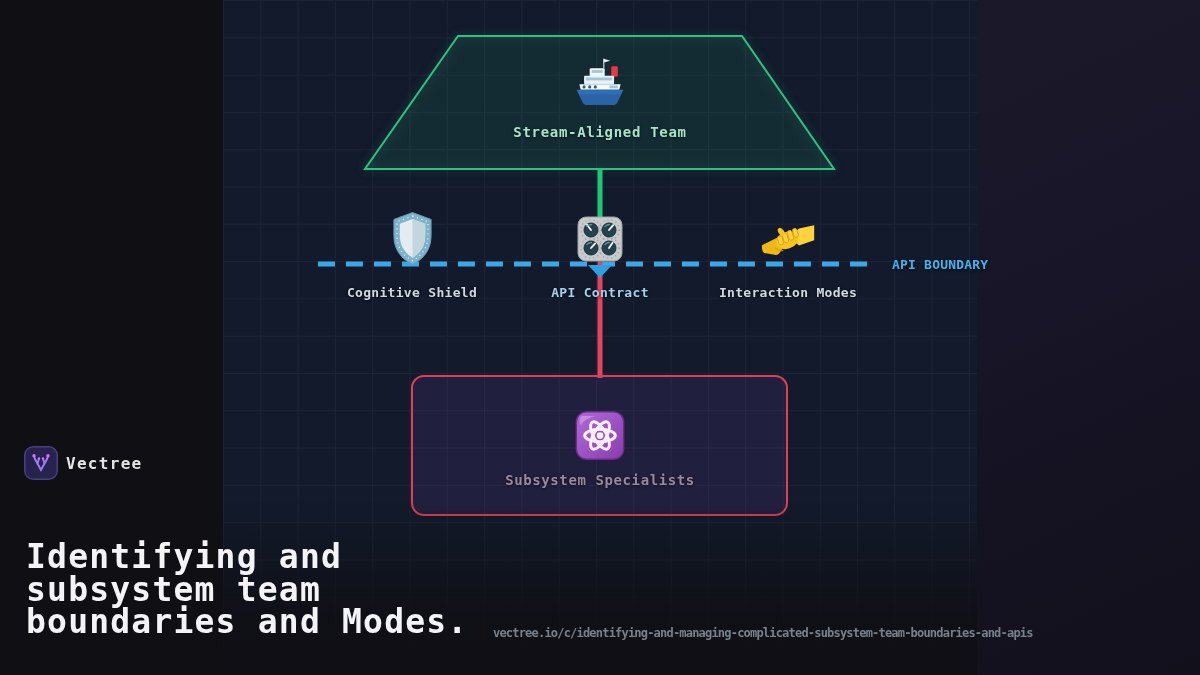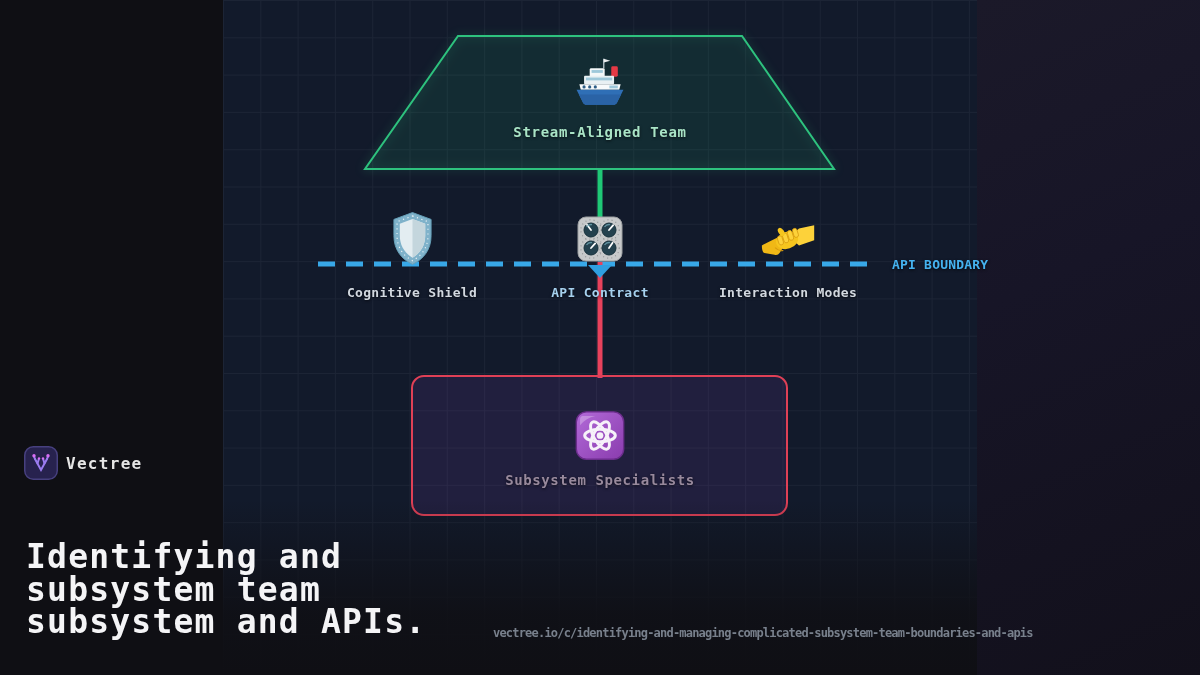--- a/index.html
+++ b/index.html
@@ -183,18 +183,18 @@
         <circle cx="15" cy="12.4" r="1.2"></circle>
         <circle cx="19" cy="12.4" r="1.2"></circle>
       </g>
     </svg>
   </div>
   <div class="brand-name">Vectree</div>
 
   <div class="big-title">
     <div>Identifying and</div>
     <div>subsystem team</div>
-    <div>subsystem and APIs.</div>
+    <div>boundaries and Modes.</div>
   </div>
 
   <div class="foot-url">vectree.io/c/identifying-and-managing-complicated-subsystem-team-boundaries-and-apis</div>
 
 </div>
 
 </body></html>

